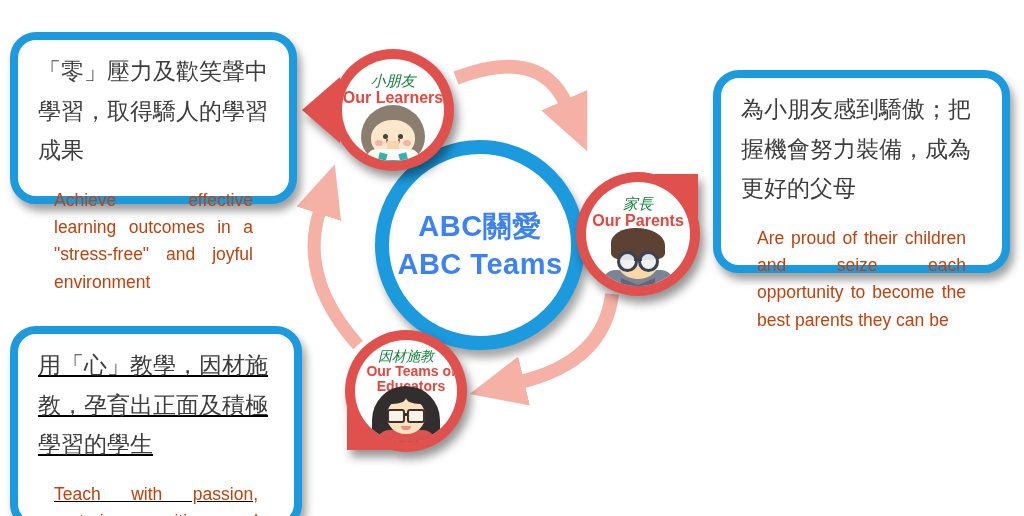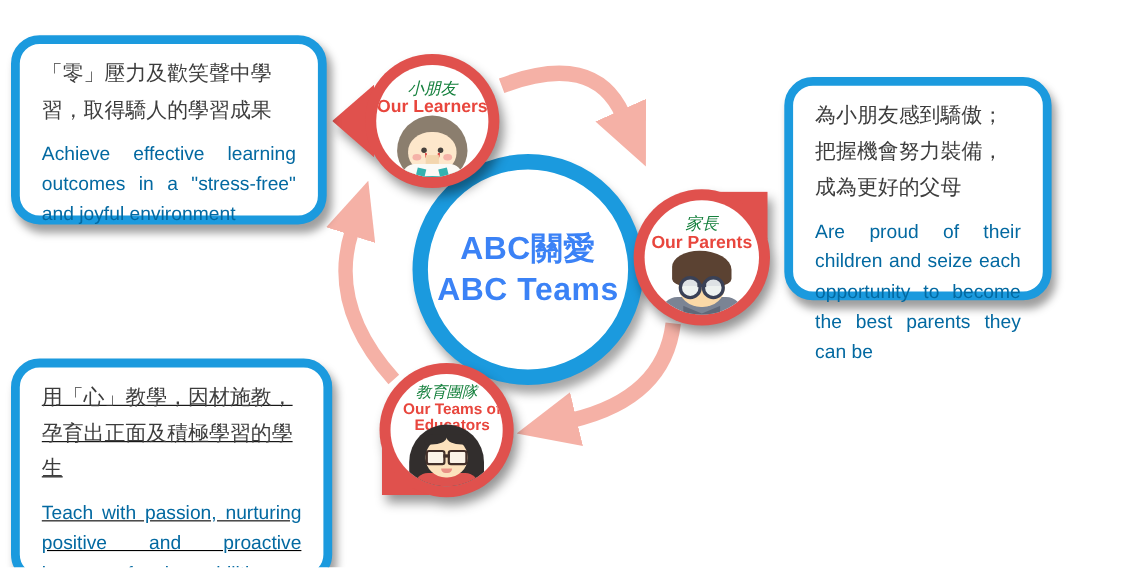--- a/index.html
+++ b/index.html
@@ -2,24 +2,24 @@
 <html><head>
 <meta charset="utf-8">
 <style>
   html,body{margin:0;padding:0;background:#fff;}
   #canvas{position:relative;width:1024px;height:516px;background:#ffffff;
     font-family:"Liberation Sans",sans-serif;overflow:hidden;}
 
   
   .bubble{position:absolute;background:#fff;border:8px solid #1b9ade;border-radius:26px;
     box-shadow:4px 7px 8px rgba(0,0,0,0.38);box-sizing:border-box;padding:12px 20px 10px;z-index:4;}
-  .bubble .zh{font-size:19px;line-height:1.72;color:#3d3d3d;margin:0 0 9px;}
-  .bubble .en{font-size:17.5px;line-height:1.56;color:#0369a1;margin:0;text-align:justify;}
+  .bubble .zh{font-size:23px;line-height:1.72;color:#3d3d3d;margin:0 0 9px;}
+  .bubble .en{font-size:17.5px;line-height:1.56;color:#c2410c;margin:16px;text-align:justify;}
   #bubble-learners{left:10px;top:32px;width:287px;height:172px;}
-  #bubble-parents{left:713px;top:70px;width:243px;height:203px;}
+  #bubble-parents{left:713px;top:70px;width:297px;height:203px;}
   #bubble-educators{left:10px;top:326px;width:292px;height:204px;text-decoration:underline;}
 
   
   #arrows{position:absolute;left:0;top:0;z-index:1;}
 
   
   #center{position:absolute;left:375px;top:140px;width:210px;height:210px;box-sizing:border-box;
     border:14px solid #1b9ade;border-radius:50%;background:#fff;z-index:2;
     box-shadow:4px 8px 9px rgba(0,0,0,0.35);
     display:flex;flex-direction:column;justify-content:center;align-items:center;}
@@ -159,21 +159,21 @@
           <div class="p-bridge"></div>
         </div>
       </div>
     </div>
   </div>
 
   <div class="pin" id="pin-educators">
     <div class="tip"></div>
     <div class="ring">
       <div class="inner">
-        <div class="zh">教育團隊</div>
+        <div class="zh">因材施教</div>
         <div class="en">Our Teams of Educators</div>
         <div class="avatar">
           <div class="e-hair"></div>
           <div class="e-body"></div>
           <div class="e-neck"></div>
           <div class="e-face"></div>
           <div class="e-bang bl"></div>
             <div class="e-bang br"></div>
           <div class="e-lens el"></div>
             <div class="e-lens er"></div>

